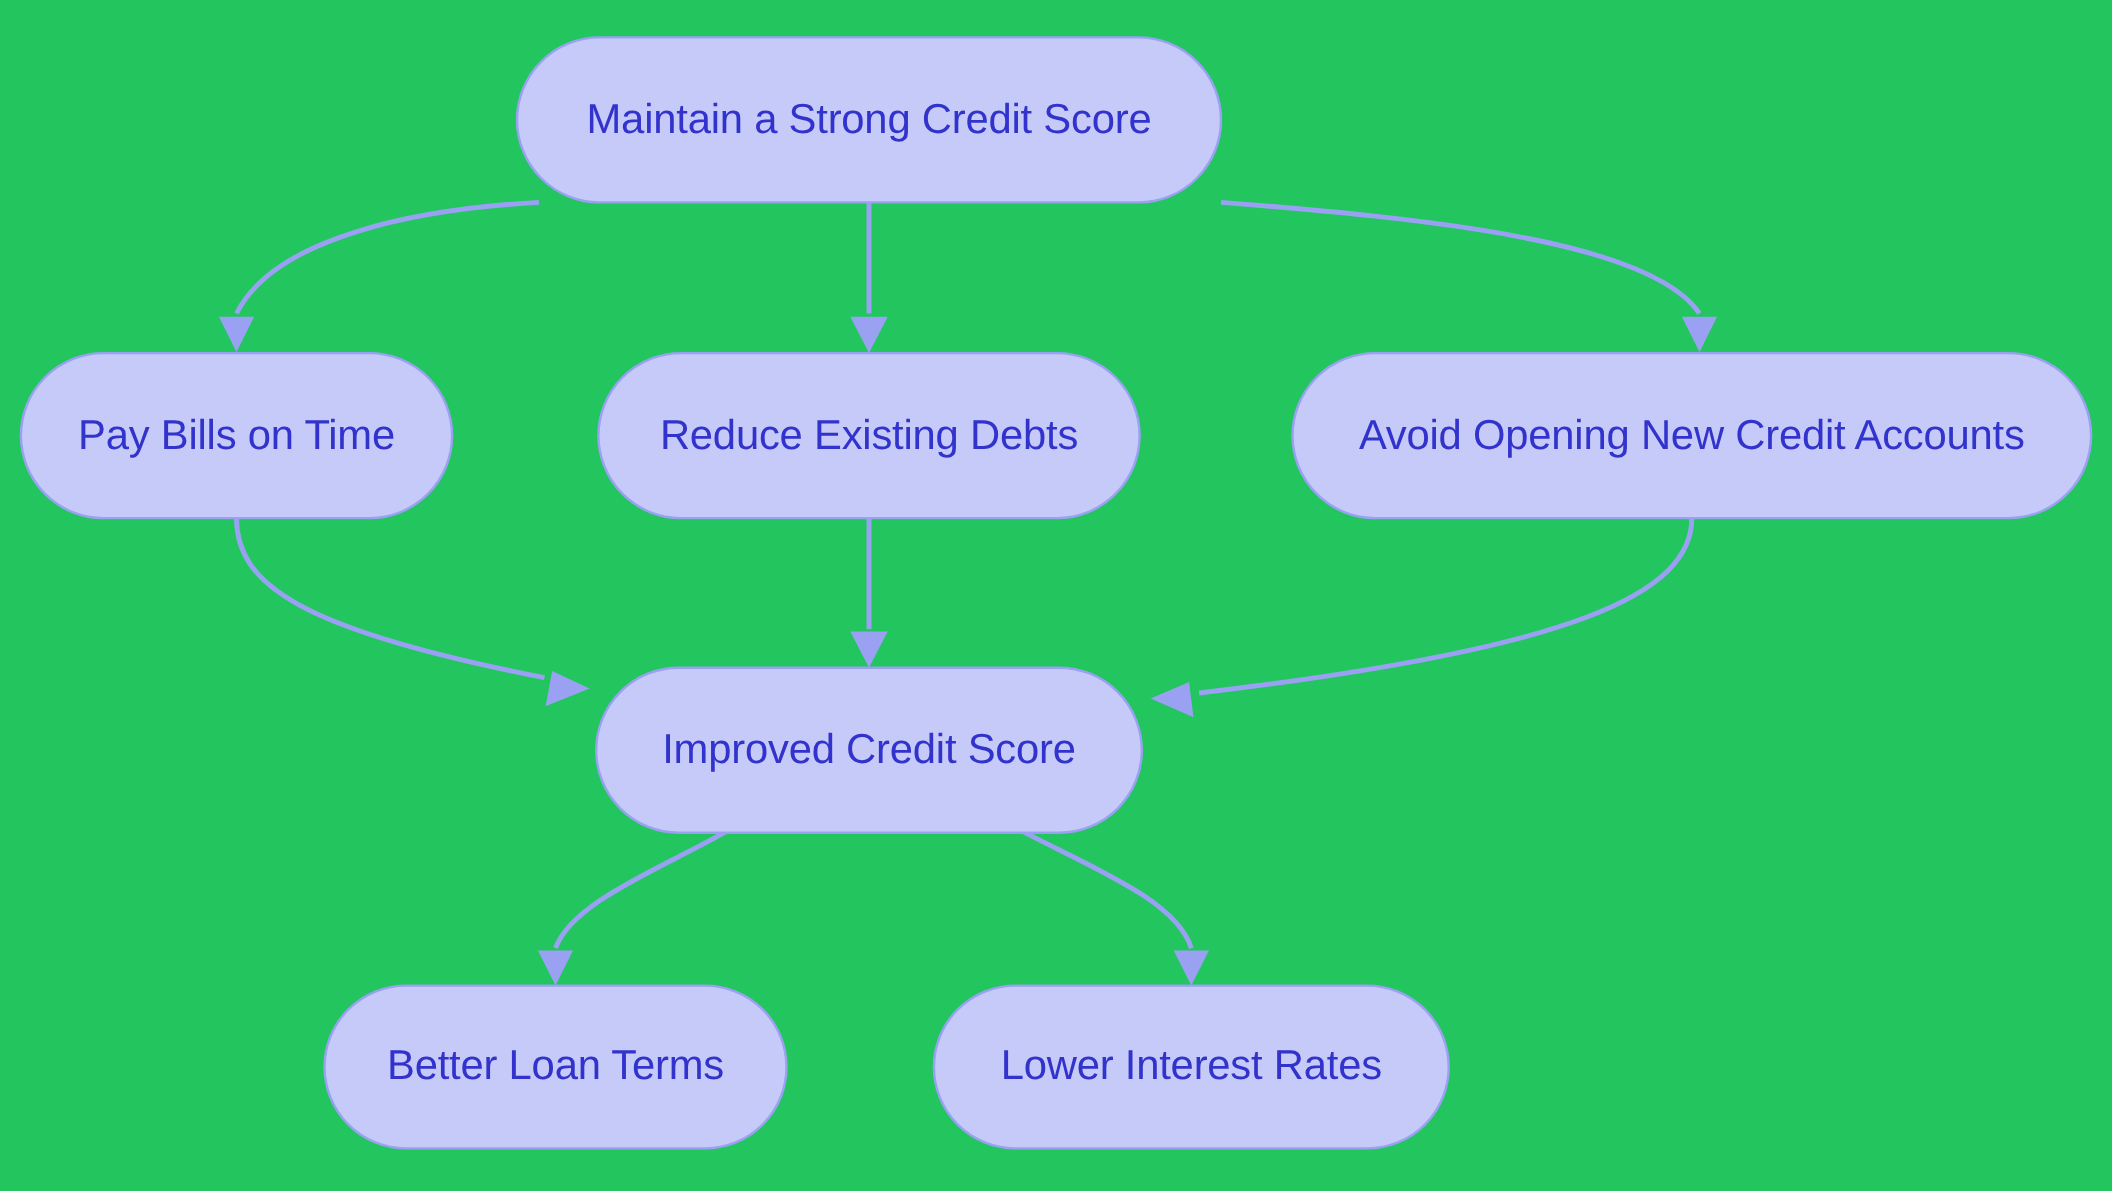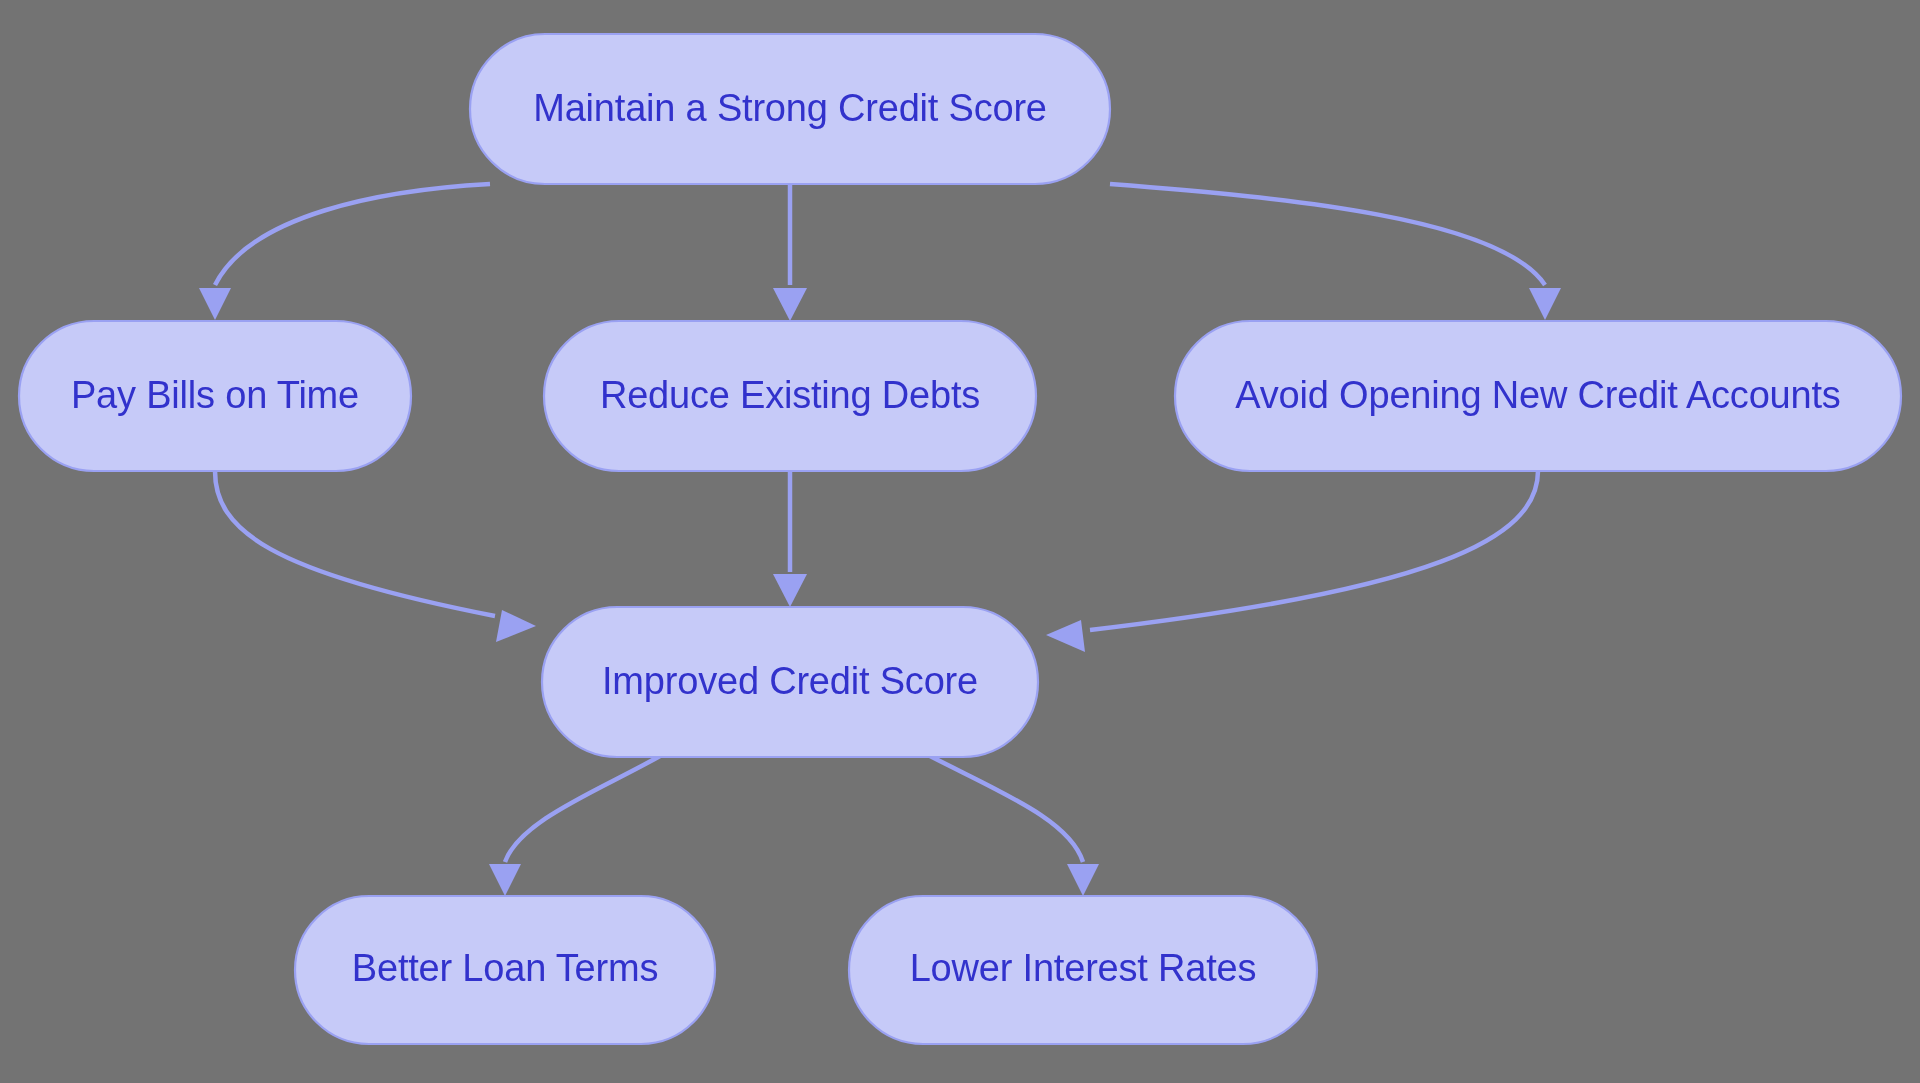--- a/index.html
+++ b/index.html
@@ -10,21 +10,21 @@
   body {
     width: 1920px;
     height: 1083px;
     overflow: hidden;
     font-family: "Liberation Sans", sans-serif;
   }
   #stage {
     position: relative;
     width: 1920px;
     height: 1083px;
-    background: #737373;
+    background: #22c55e;
     text-decoration: underline;
   }
   #flow {
     display: block;
     width: 1920px;
     height: 1083px;
   }
   .node-shape {
     fill: #c6caf8;
     stroke: #9aa1f2;

